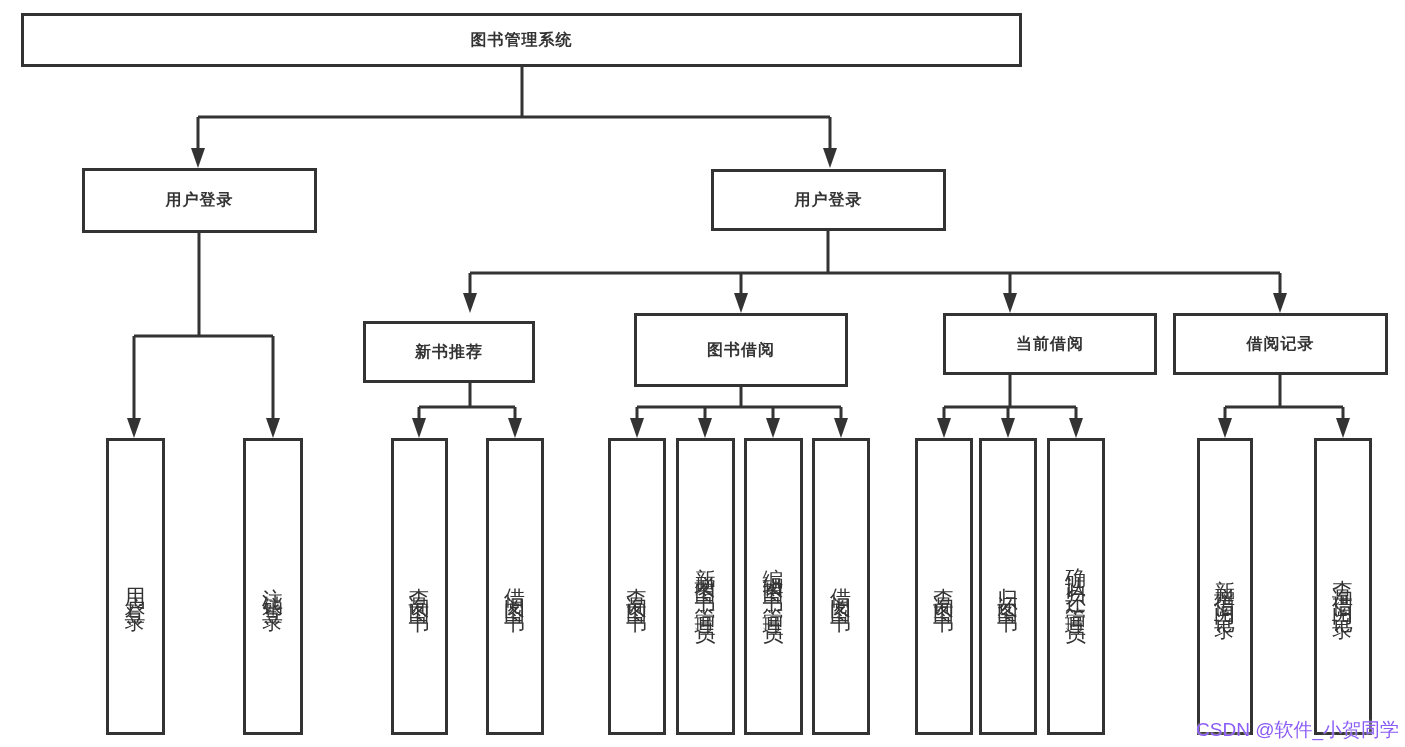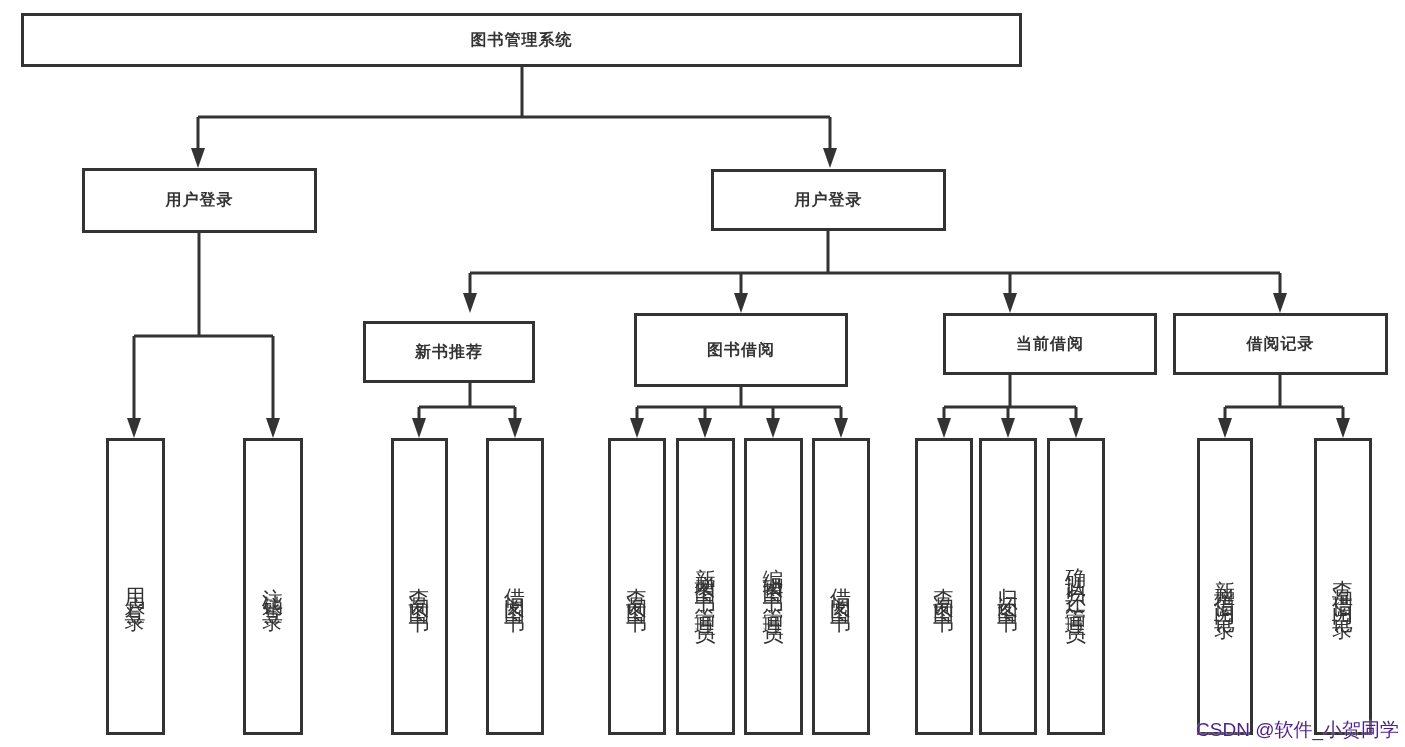--- a/index.html
+++ b/index.html
@@ -48,21 +48,21 @@
     font-size: 21px;
     line-height: 1;
     letter-spacing: 8px;
     white-space: nowrap;
   }
   .watermark {
     position: absolute;
     right: 6px;
     bottom: 4px;
     font-size: 19px;
-    color: #4c1d95;
+    color: #8b5cf6;
     text-shadow: 0 0 2px #ffffff;
     z-index: 3;
     white-space: nowrap;
   }
 </style>
 </head>
 <body>
 
 <div class="canvas">
 

